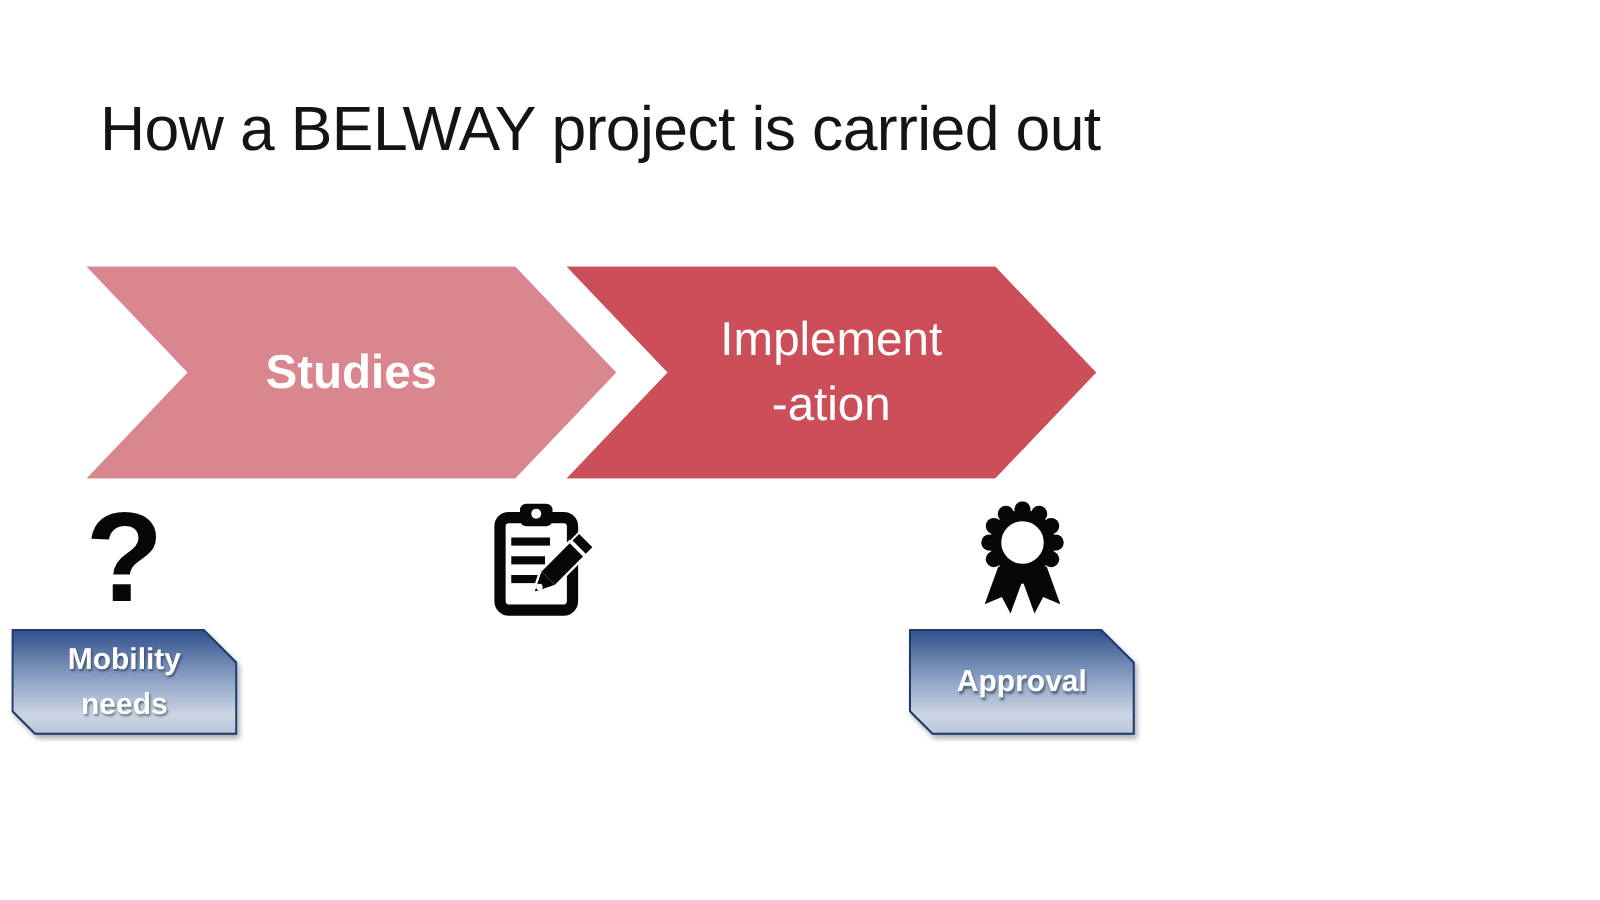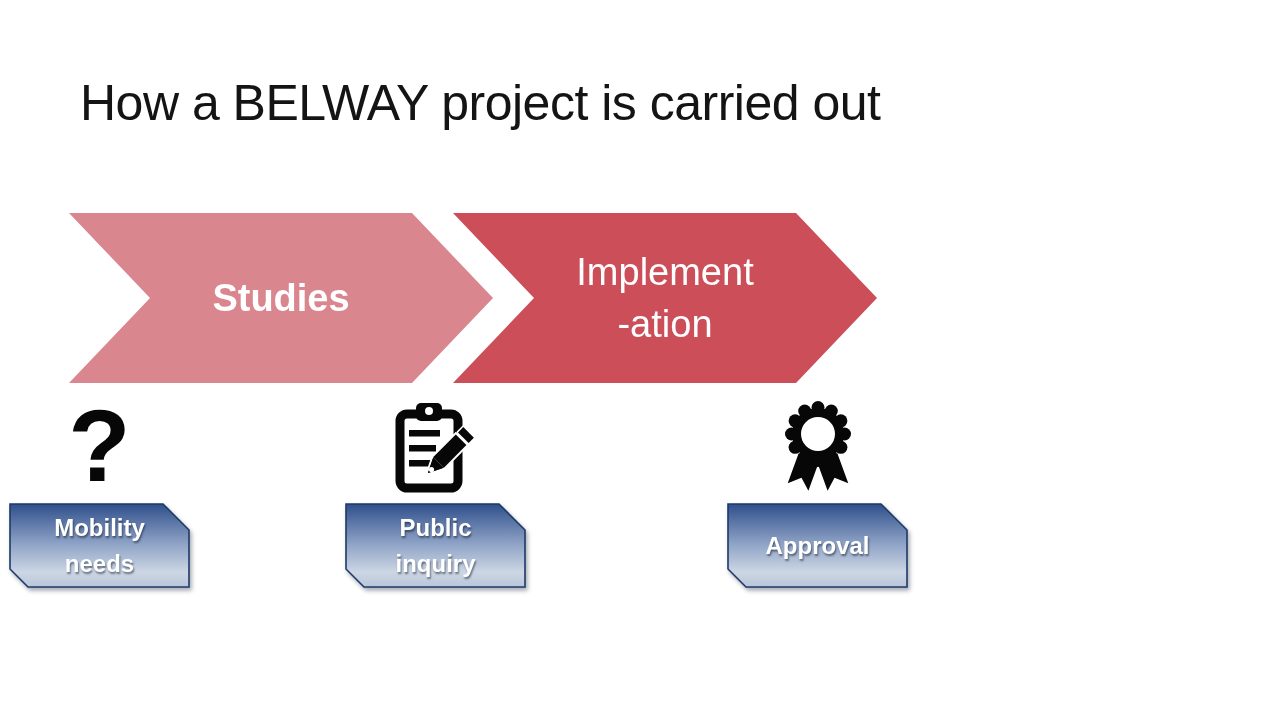--- a/index.html
+++ b/index.html
@@ -101,29 +101,20 @@
 
         <g>
           <polygon points="36,72 41.3,56.1 51.9,66.7" fill="#070707" stroke="#ffffff" stroke-width="4" paint-order="stroke" stroke-linejoin="round"></polygon>
           <polygon points="41.3,56.1 51.9,66.7 74.4,44.1 63.8,33.5" fill="#070707" stroke="#ffffff" stroke-width="4" paint-order="stroke"></polygon>
           <polygon points="66,31.4 76.6,42 81.9,36.7 71.3,26.1" fill="#070707" stroke="#ffffff" stroke-width="3" paint-order="stroke" stroke-linejoin="round"></polygon>
           <polygon points="36,72 41.3,56.1 51.9,66.7" fill="#070707"></polygon>
           <circle cx="39.5" cy="68.5" r="2.6" fill="#ffffff"></circle>
         </g>
       </svg>
     </div>
-    <div class="tag">
-      <svg width="181" height="85" viewBox="0 0 181 85">
-        <path d="M1,1 H154 L180,27 V84 H19 L1,66 Z" fill="url(#tagGrad)" stroke="#1f3a68" stroke-width="1.6"></path>
-      </svg>
-      <div class="tag-text">
-        <span>Public</span>
-        <span>inquiry</span>
-      </div>
-    </div>
   </div>
 
   <div class="milestone" id="ms-3">
     <div class="icon-area">
       <svg width="70" height="95" viewBox="0 0 70 95">
         <g fill="#070707">
 
           <g transform="translate(26,56) rotate(20)">
             <polygon points="-11,0 11,0 11,32 0,22 -11,32"></polygon>
           </g>

